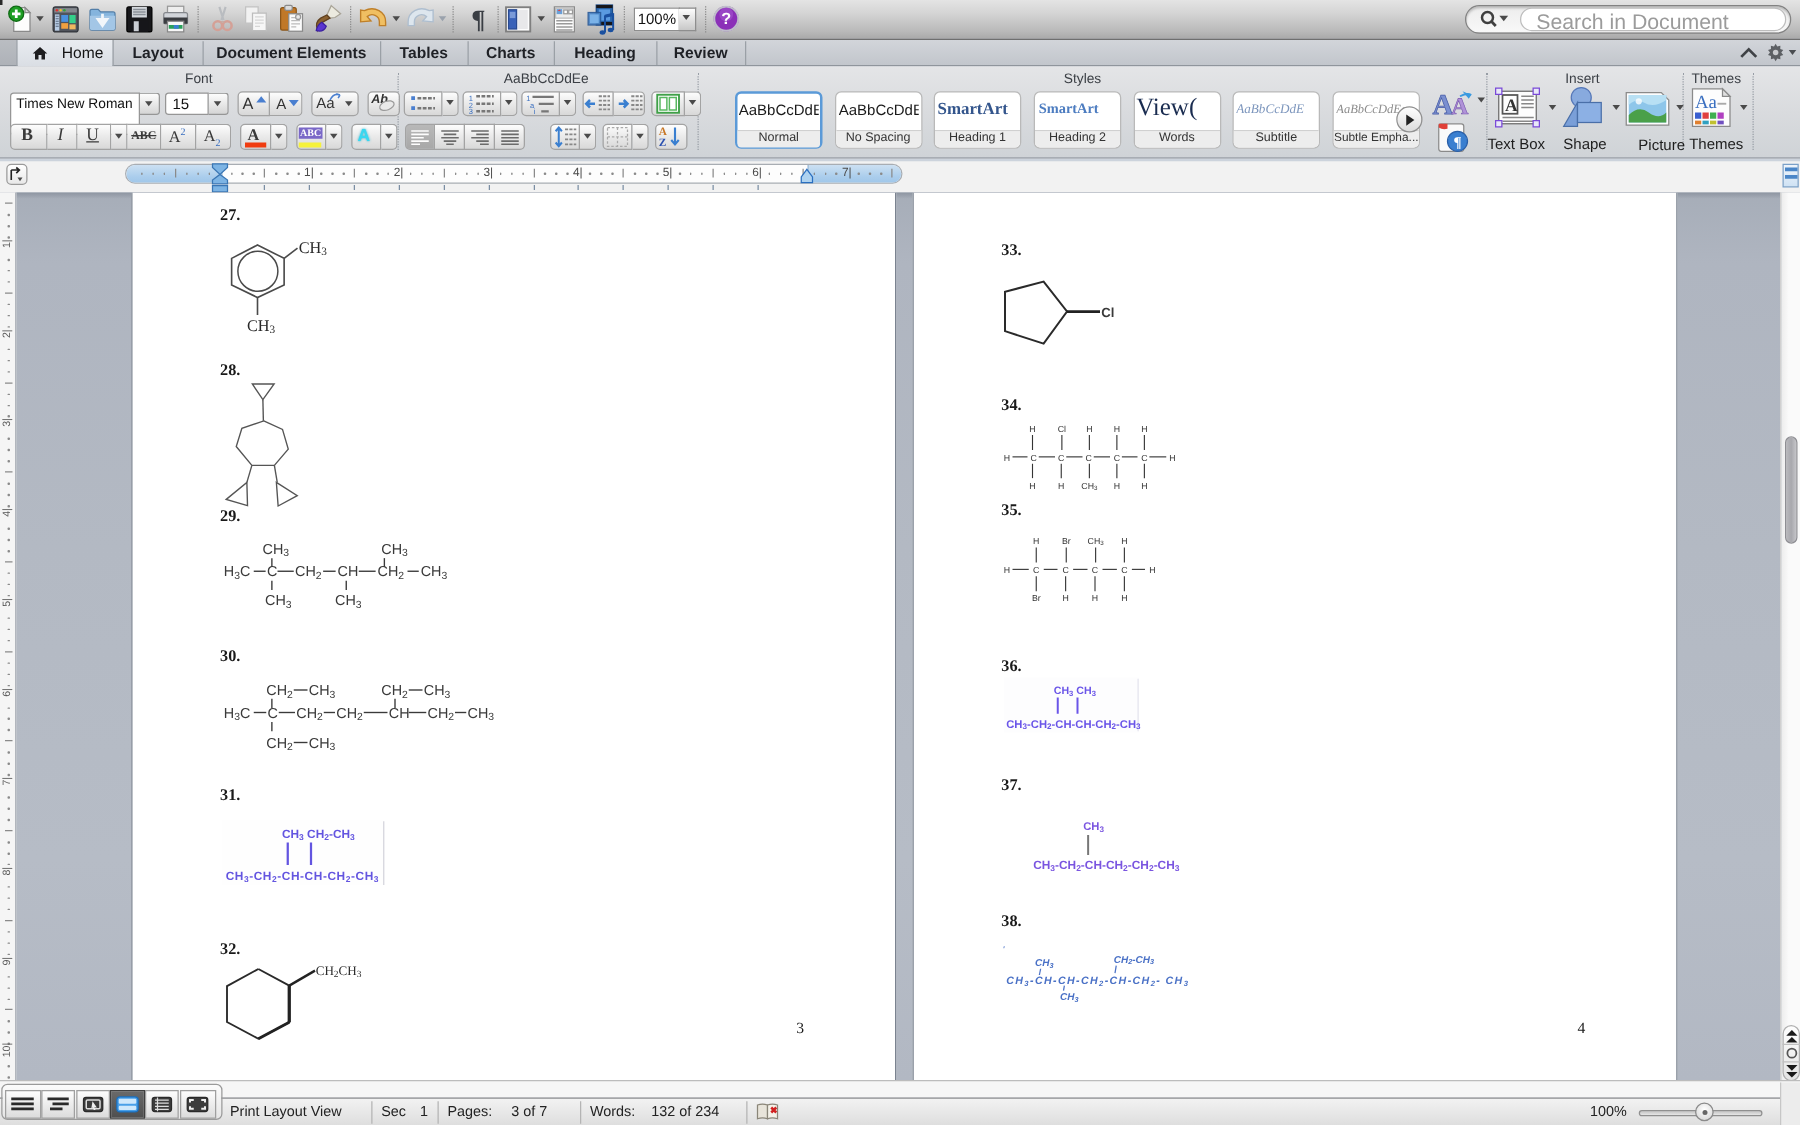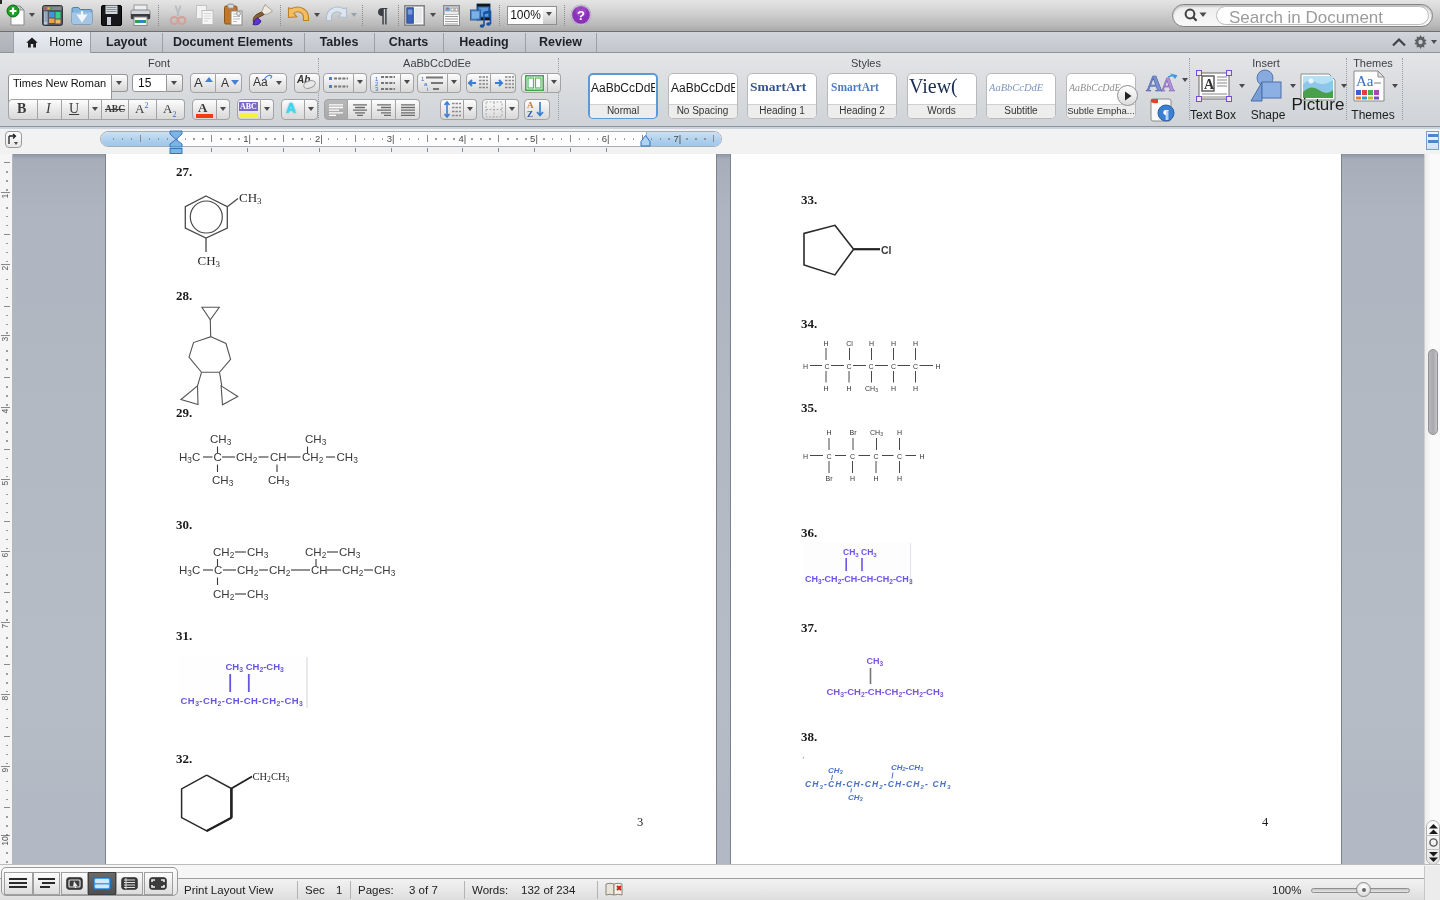--- a/index.html
+++ b/index.html
@@ -401,21 +401,21 @@
   <div class="ddarr" style="left:1290px;top:31px"></div>
   <div class="abs" style="left:1238px;top:55px;width:60px;text-align:center;font-size:12px;color:#1d1d1d">Shape</div>
   <svg style="left:1299px;top:19px" width="38" height="30" viewBox="0 0 38 30">
     <path d="M2 2 L30 2 L36 8 L36 28 L2 28 Z" fill="#fdfdfd" stroke="#8a8a8a"></path>
     <rect x="4" y="4" width="30" height="22" fill="#8ec6ea"></rect>
     <path d="M4 26 L4 20 Q12 12 20 18 Q28 24 34 18 L34 26 Z" fill="#4aa04a"></path>
     <path d="M4 12 Q10 6 16 10 Q24 15 34 8 L34 4 L4 4 Z" fill="#b8e0f4"></path>
     <circle cx="12" cy="9" r="2.5" fill="#fefefe" opacity="0.8"></circle>
   </svg>
   <div class="ddarr" style="left:1341px;top:31px"></div>
-  <div class="abs" style="left:1288px;top:42px;width:60px;text-align:center;font-size:17px;color:#1d1d1d">Picture</div>
+  <div class="abs" style="left:1288px;top:56px;width:60px;text-align:right;font-size:12px;color:#1d1d1d">Picture</div>
 
   <svg style="left:1352px;top:16px" width="36" height="34" viewBox="0 0 36 34">
     <path d="M2 2 L26 2 L32 8 L32 32 L2 32 Z" fill="#fdfdfd" stroke="#8a8a8a"></path>
     <path d="M26 2 L26 8 L32 8 Z" fill="#e0e0e0" stroke="#8a8a8a"></path>
     <text x="4" y="17" font-size="15" fill="#3a6fc0" font-family="Liberation Serif">Aa</text>
     <path d="M22 14 H29" stroke="#aaa" stroke-width="1.5"></path>
     <rect x="4" y="21" width="5" height="5" fill="#3a5fd0"></rect>
     <rect x="10" y="21" width="5" height="5" fill="#e04040"></rect>
     <rect x="16" y="21" width="5" height="5" fill="#40b050"></rect>
     <rect x="22" y="21" width="5" height="5" fill="#b040c0"></rect>

